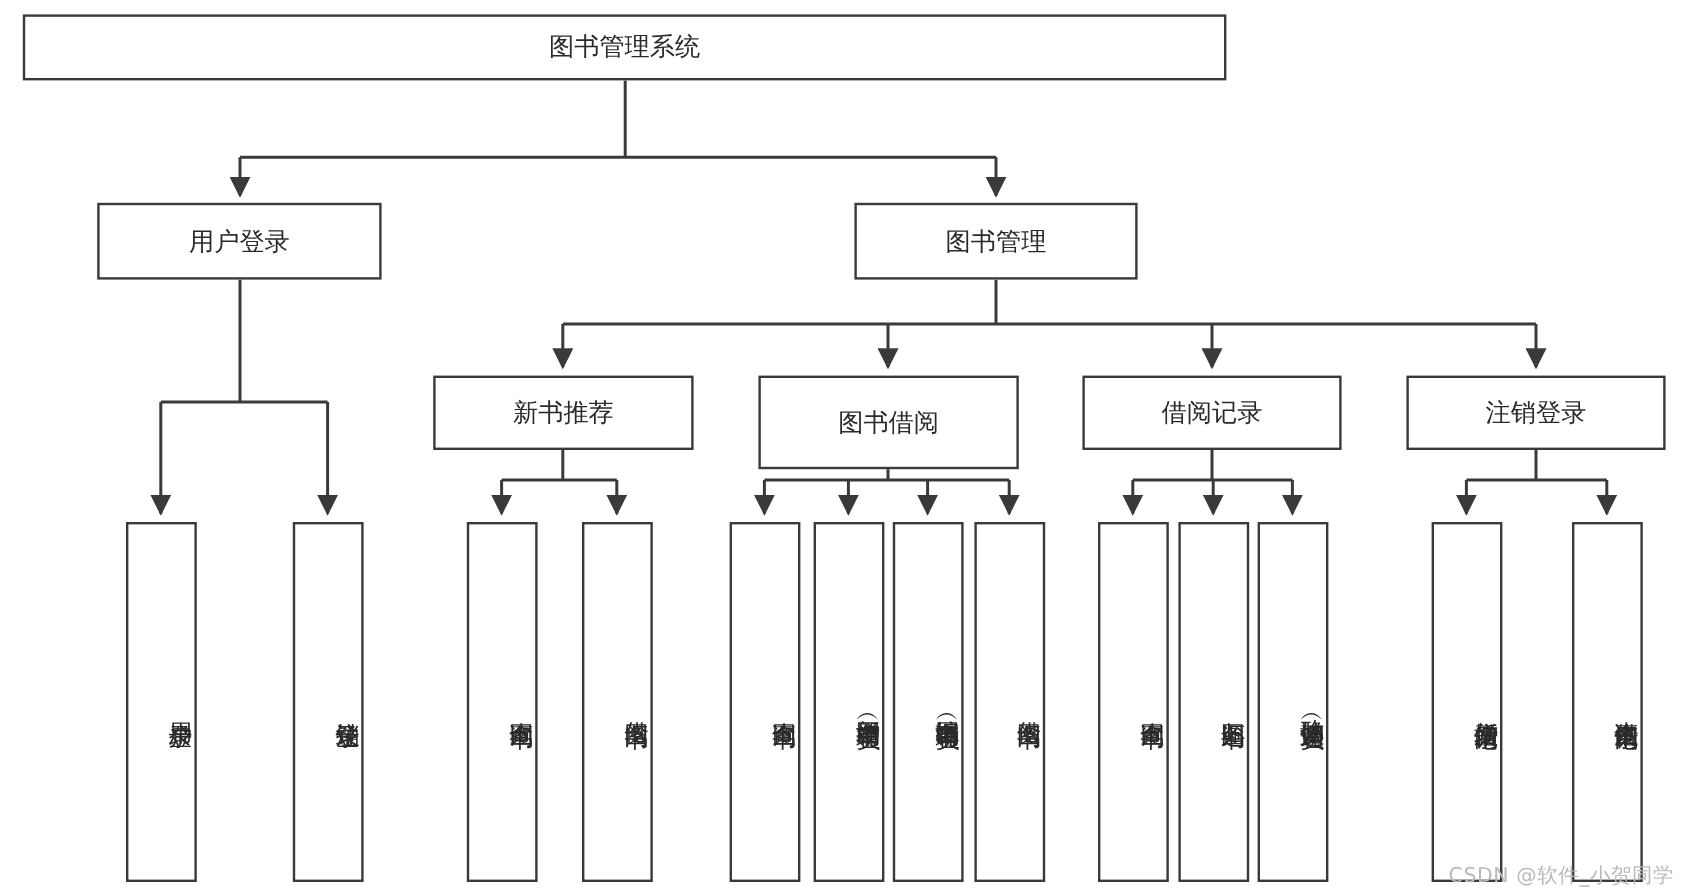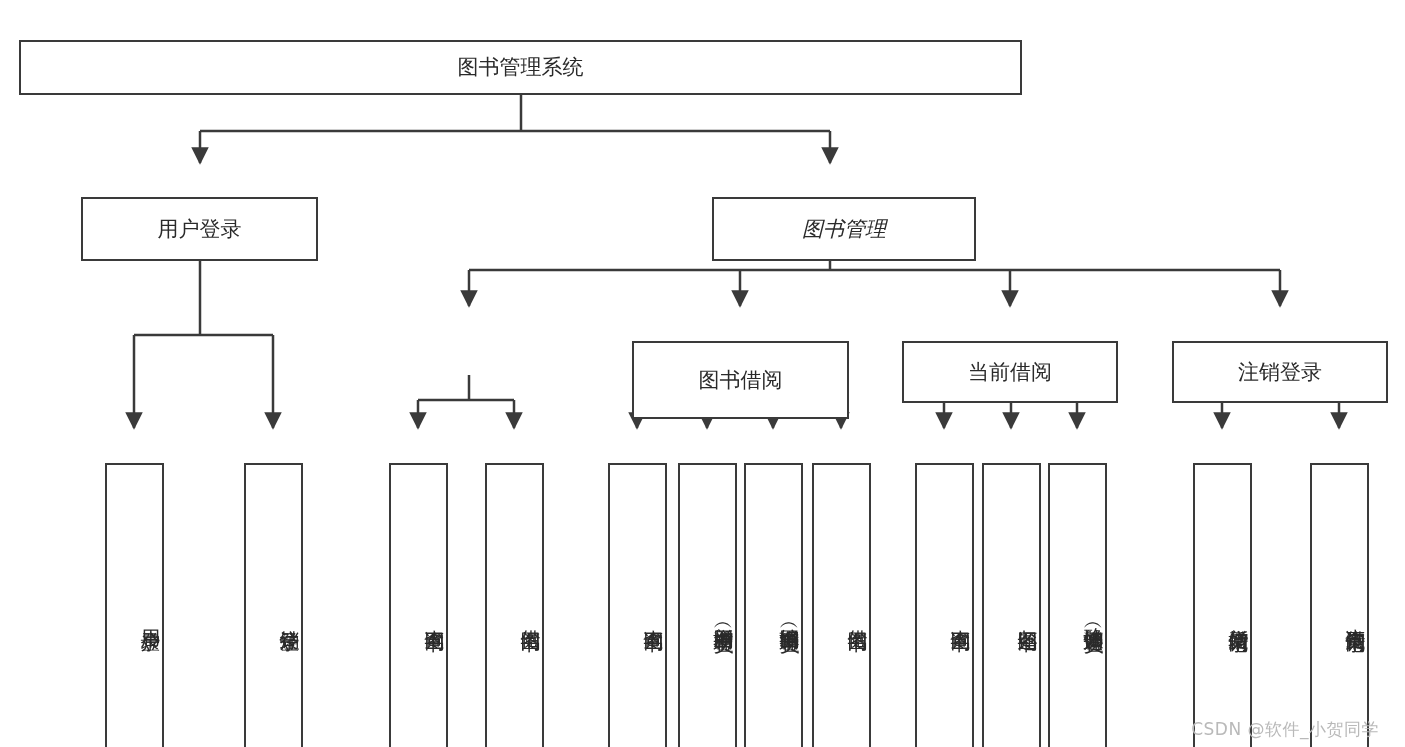--- a/index.html
+++ b/index.html
@@ -29,42 +29,41 @@
     position: absolute;
     box-sizing: border-box;
     background: #ffffff;
     border: 2.5px solid #3a3a3a;
     display: flex;
     align-items: center;
     justify-content: center;
     color: #2a2a2a;
     line-height: 1.18;
     text-align: center;
-    margin-top: 28px;
   }
   .node.h-text {
     font-size: 21px;
   }
   .node.v-text {
     font-size: 20px;
     writing-mode: vertical-rl;
     text-orientation: upright;
     letter-spacing: 1px;
     padding-top: 6px;
     align-items: flex-start;
     justify-content: center;
   }
   .node.v-text .vlabel {
     writing-mode: vertical-rl;
     text-orientation: upright;
     white-space: nowrap;
   }
   #watermark {
     position: absolute;
-    right: 26px;
+    right: 10px;
     bottom: 6px;
     font-size: 17px;
     color: #b9b9b9;
     letter-spacing: 0.5px;
     white-space: nowrap;
     font-family: "DejaVu Sans", "Liberation Sans", sans-serif;
     margin-top: 29px;
   }
 </style>
 </head>
@@ -124,29 +123,32 @@
     </g>
   </svg>
 
   <div class="node h-text" style="left:19px; top:12px; width:1003px; height:55px;">
     <span>图书管理系统</span>
   </div>
 
   <div class="node h-text" style="left:81px; top:169px; width:237px; height:64px;">
     <span>用户登录</span>
   </div>
-  <div class="node h-text" style="left:712px; top:169px; width:264px; height:64px;font-style:italic;">
+  <div class="node h-text" style="left:712px; top:169px; width:236px; height:64px;">
     <span>图书管理</span>
   </div>
 
+  <div class="node h-text" style="left:361px; top:313px; width:217px; height:62px;">
+    <span>新书推荐</span>
+  </div>
   <div class="node h-text" style="left:632px; top:313px; width:217px; height:78px;">
     <span>图书借阅</span>
   </div>
   <div class="node h-text" style="left:902px; top:313px; width:216px; height:62px;">
-    <span>当前借阅</span>
+    <span>借阅记录</span>
   </div>
   <div class="node h-text" style="left:1172px; top:313px; width:216px; height:62px;">
     <span>注销登录</span>
   </div>
 
   <div class="node v-text" style="left:105px; top:435px; width:59px; height:300px;">
     <span class="vlabel">用户登录</span>
   </div>
   <div class="node v-text" style="left:244px; top:435px; width:59px; height:300px;">
     <span class="vlabel">注销登录</span>

